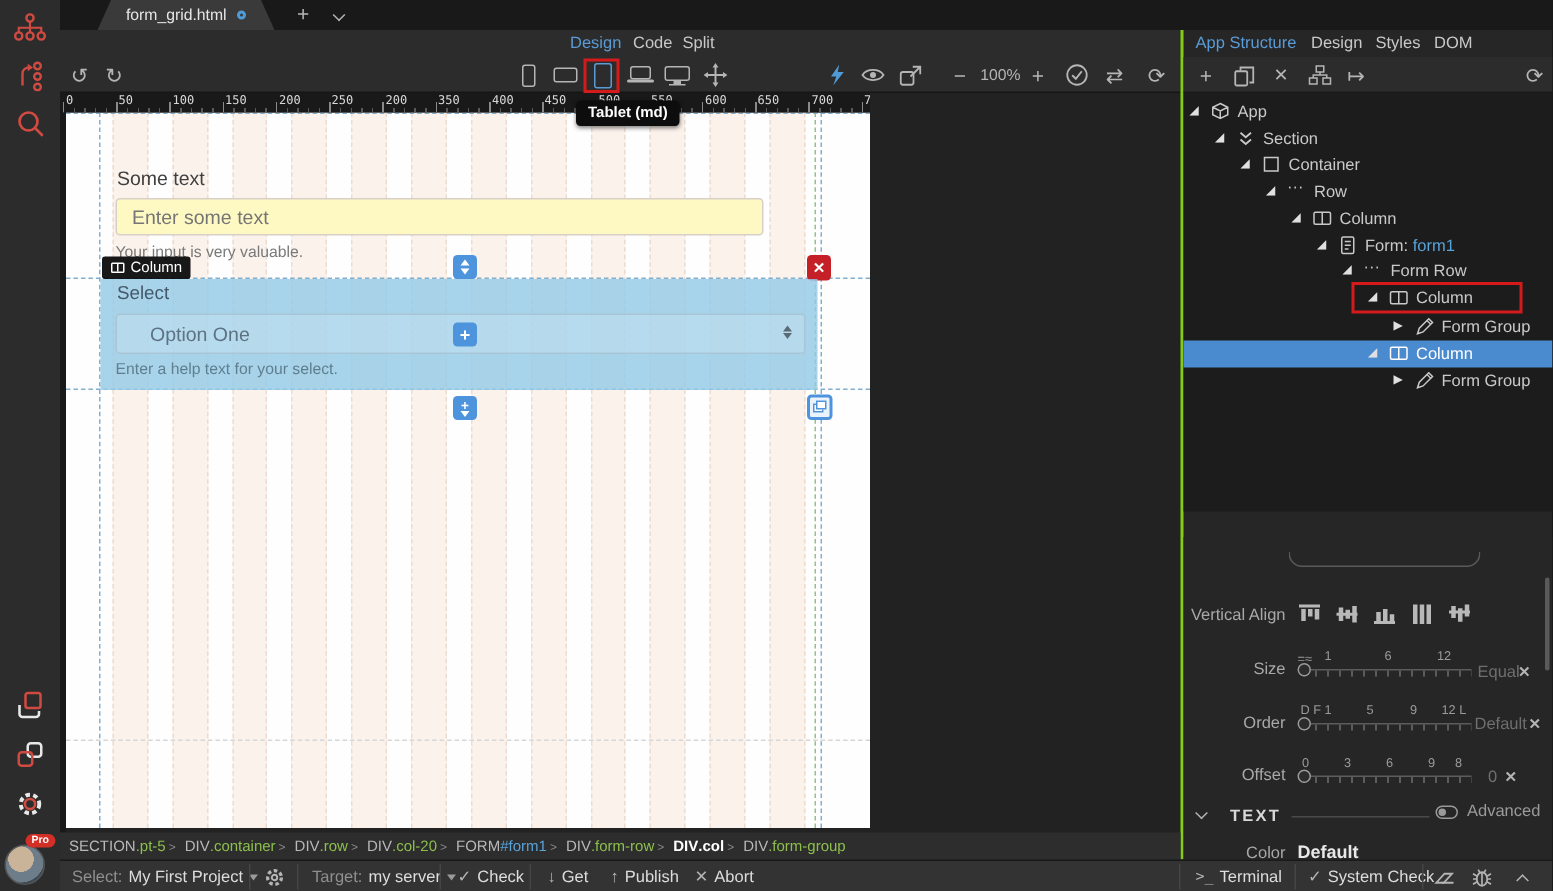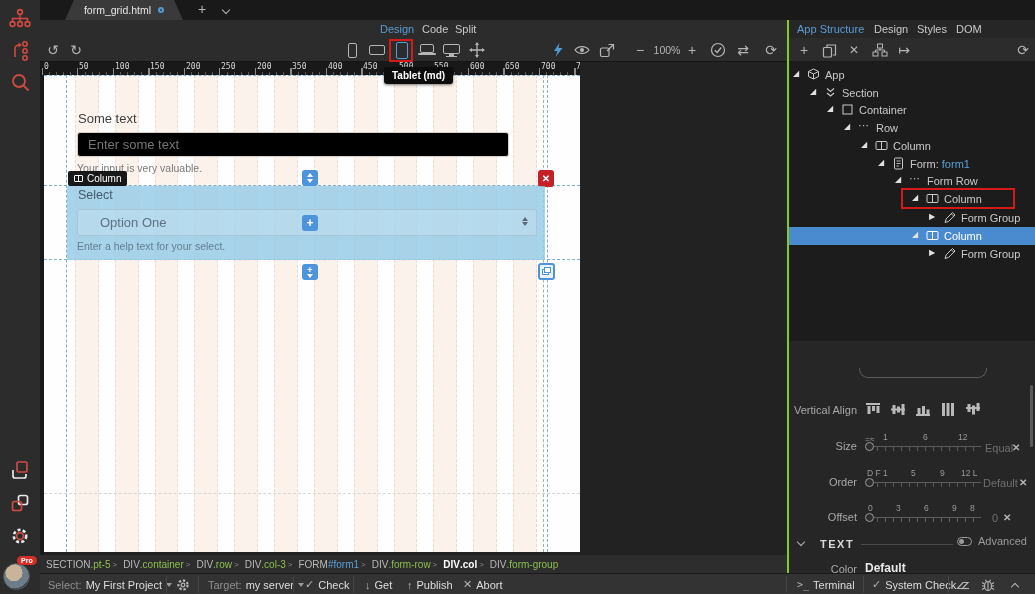--- a/index.html
+++ b/index.html
@@ -52,21 +52,21 @@
 
   
   .canvas-strip { position:absolute; left:40px; top:62px; width:4px; height:493px; background:#191919; }
   .canvas { position:absolute; left:44px; top:75px; width:536px; height:477px; background:#fefefe; overflow:hidden;
             font-family:"Liberation Sans", sans-serif; }
   .grid { position:absolute; left:23px; top:0; width:478px; height:477px; display:flex; }
   .gcol { flex:1; margin:0 8px; background:#fbf2ec; border-left:1px dashed #ecdccf; border-right:1px dashed #ecdccf; }
   .vline { position:absolute; top:0; height:477px; width:0; }
   .hline { position:absolute; left:0; width:536px; height:0; }
   .canvas-label { position:absolute; color:#3f3f3f; font-size:13px; }
-  .cv-input { position:absolute; left:33px; top:57px; width:432px; height:25px; background:#000000;
+  .cv-input { position:absolute; left:33px; top:57px; width:432px; height:25px; background:#fef9c3;
               border:1px solid #d8cfc8; border-radius:3px; font-size:13px; color:#8e8e8e; padding-left:10px;
               font-family:"Liberation Sans", sans-serif; outline:none; }
   .cv-help { position:absolute; font-size:10.5px; color:#7a7a7a; }
   .badge { position:absolute; left:24px; top:96px; height:15px; background:rgba(8,8,8,.93); color:#fff;
            font-size:10px; display:flex; align-items:center; gap:4px; padding:0 6px; border-radius:2px; }
   .badge-ic { width:9px; height:7px; border:1px solid #fff; border-radius:1px; position:relative; }
   .badge-ic::after { content:""; position:absolute; left:3px; top:0; width:1px; height:5px; background:#fff; }
   .handle { position:absolute; width:16px; height:16px; background:#4e94dc; border-radius:3px;
             display:flex; flex-direction:column; align-items:center; justify-content:center; gap:2px; }
   .tri-u { width:0; height:0; border-left:3px solid transparent; border-right:3px solid transparent; border-bottom:4px solid #fff; }
@@ -667,21 +667,21 @@
         <span class="ccls">.container</span>
         <span class="csep">&gt;</span>
       </span>
     <span class="crumb">
         <span class="ctag">DIV</span>
         <span class="ccls">.row</span>
         <span class="csep">&gt;</span>
       </span>
     <span class="crumb">
         <span class="ctag">DIV</span>
-        <span class="ccls">.col-3</span>
+        <span class="ccls">.col-20</span>
         <span class="csep">&gt;</span>
       </span>
     <span class="crumb">
         <span class="ctag">FORM</span>
         <span class="cid">#form1</span>
         <span class="csep">&gt;</span>
       </span>
     <span class="crumb">
         <span class="ctag">DIV</span>
         <span class="ccls">.form-row</span>

